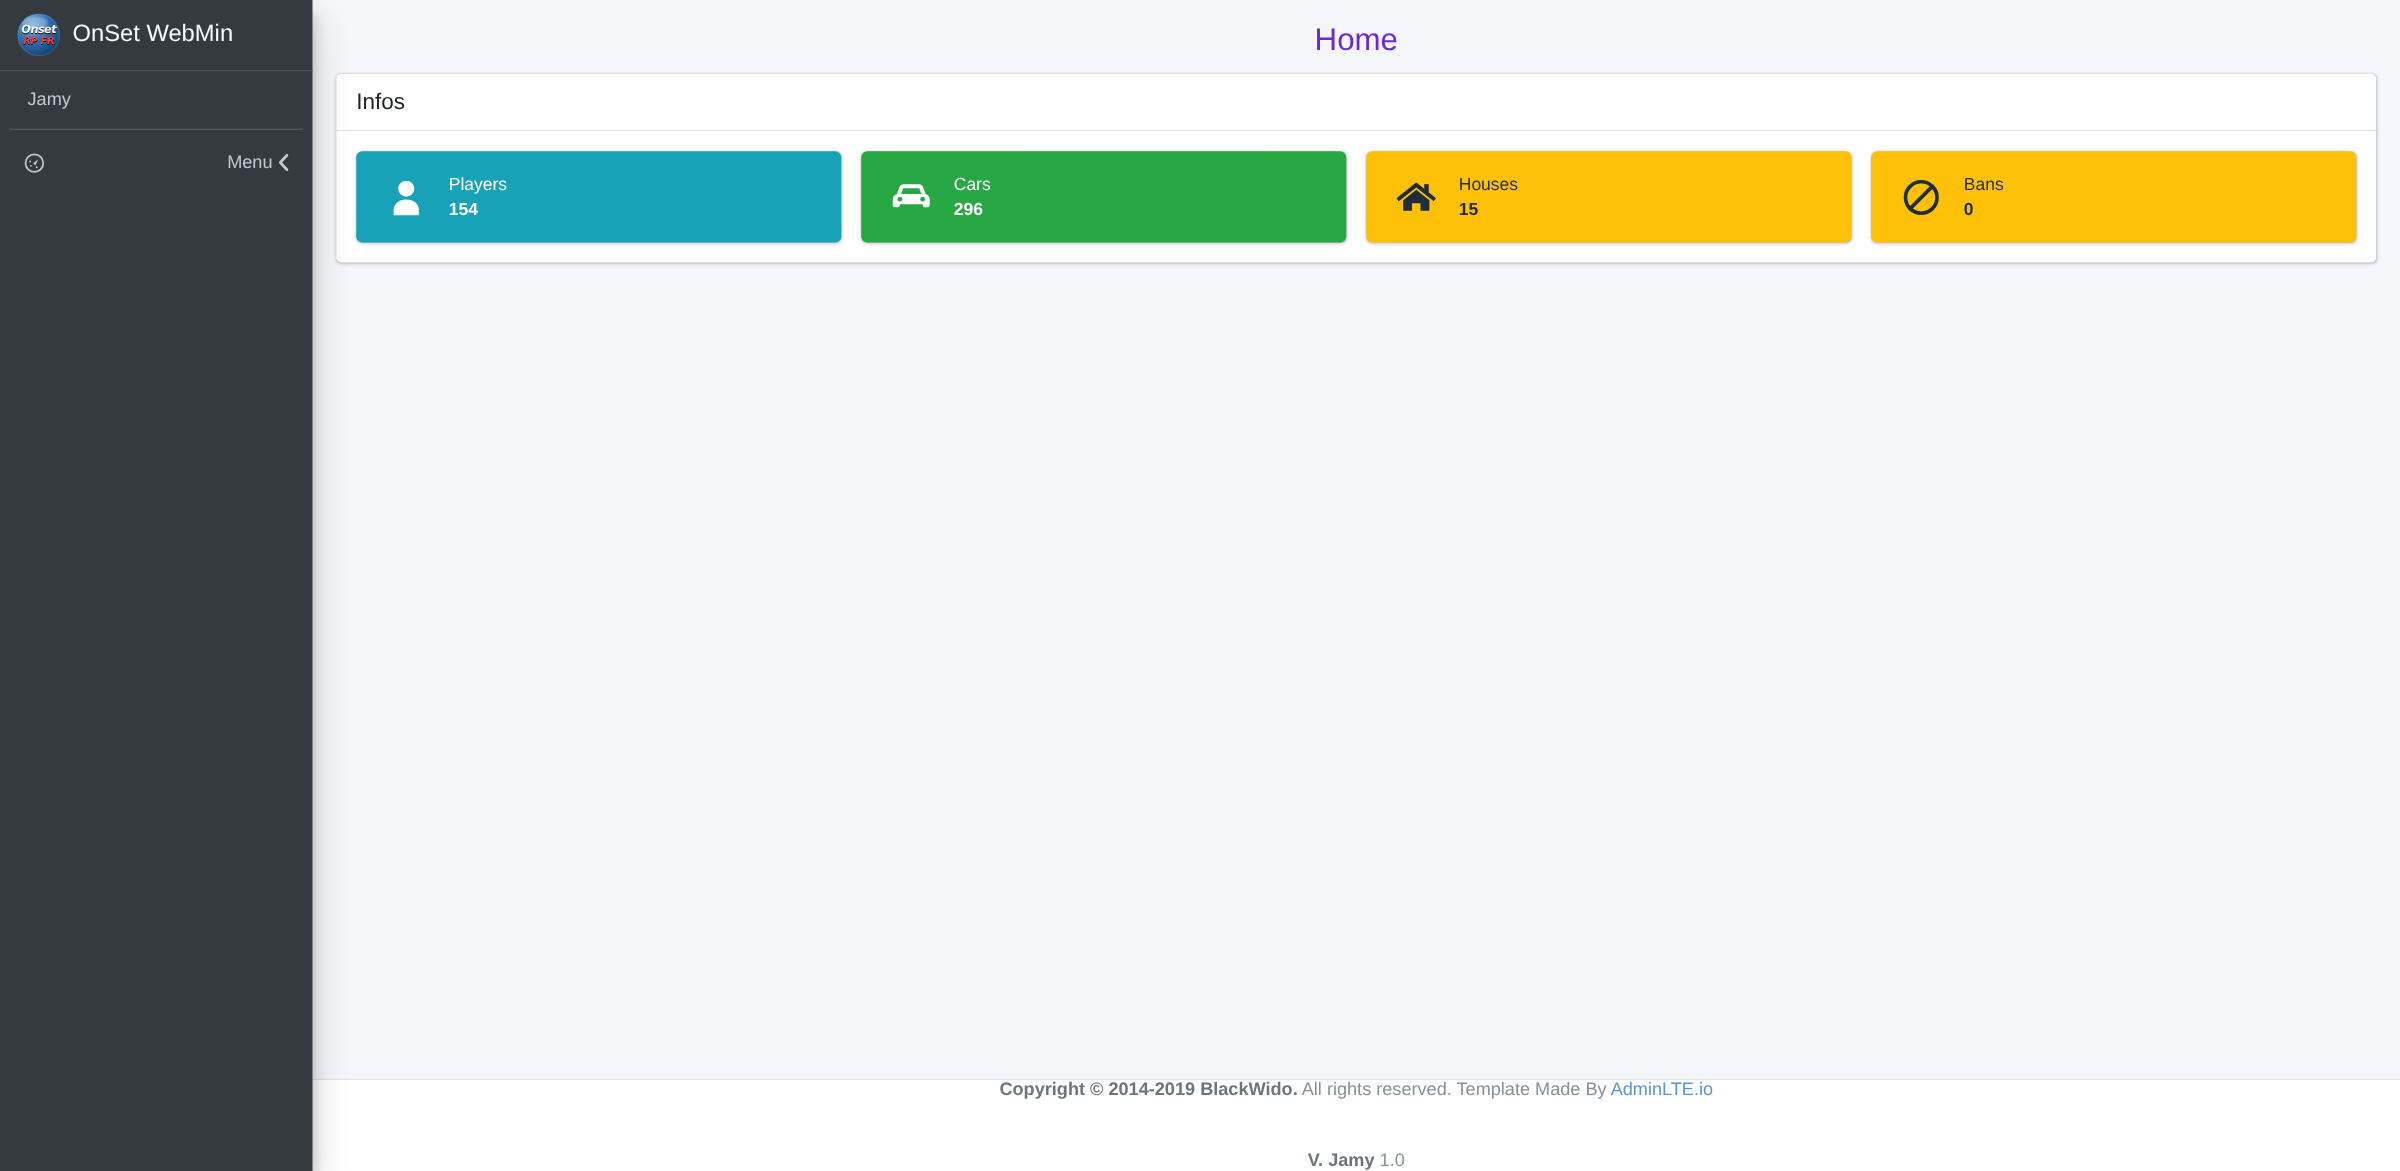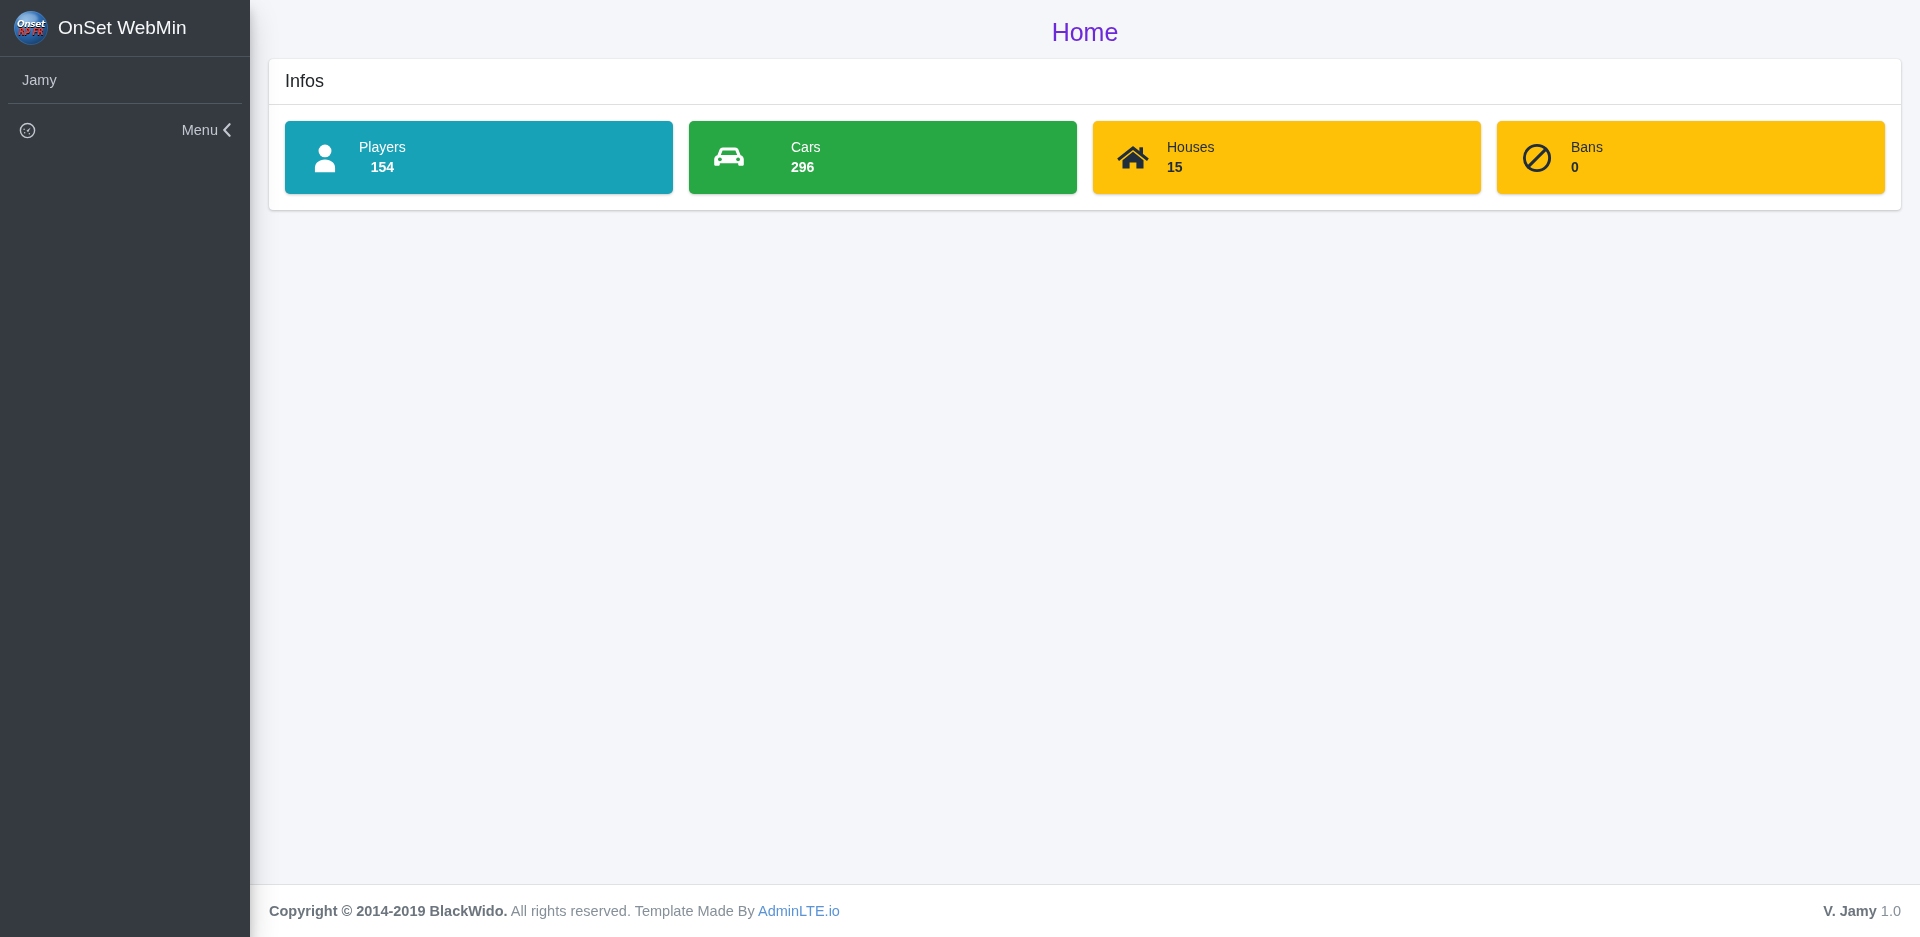--- a/index.html
+++ b/index.html
@@ -216,28 +216,29 @@
   .ib-light { color: #fff; }
   .ib-light .info-box-icon svg { fill: #fff; }
   .ib-dark { color: #1f2d3d; }
   .ib-dark .info-box-icon svg { fill: #1f2d3d; }
   .ib-dark .info-box-icon .stroked { stroke: #1f2d3d; }
 
   
   #footer {
     position: absolute;
     left: 250px; bottom: 0;
-    width: 1670px; height: 53px;
+    width: 1670px; height: 74px;
     background: #fff;
     border-top: 1px solid #dee2e6;
     display: flex;
     align-items: center;
     padding: 0 19px;
     font-size: 14.5px;
     color: #869099;
+    flex-direction: column;
   }
   #footer .left { flex: 1 1 auto; }
   #footer .right { flex: 0 0 auto; }
   #footer b { color: #6c757d; font-weight: bold; }
   #footer a { color: #5b94d6; text-decoration: none; }
   .ver-strong { font-weight: bold; color: #6c757d; }
 </style>
 </head>
 <body>
 
@@ -288,34 +289,34 @@
 
     <div class="content">
 
       <div class="card">
         <div class="card-header">
           <h3 class="card-title">Infos</h3>
         </div>
         <div class="card-body">
           <div class="info-row">
 
-            <div class="info-box ib-light" style="background:#17a2b8;text-align:center;">
+            <div class="info-box ib-light" style="background:#17a2b8;">
               <span class="info-box-icon">
                 <svg width="26" height="30" viewBox="0 0 24 28" aria-hidden="true">
                   <circle cx="12" cy="7.4" r="6"></circle>
                   <path d="M12 15.4c-5.6 0-9.4 3.4-9.4 7.6v4.2h18.8v-4.2c0-4.2-3.8-7.6-9.4-7.6z"></path>
                 </svg>
               </span>
               <span class="info-box-content">
                 <span class="info-box-text">Players</span>
                 <span class="info-box-number">154</span>
               </span>
             </div>
 
-            <div class="info-box ib-light" style="background:#28a745;gap:28px;">
+            <div class="info-box ib-light" style="background:#28a745;">
               <span class="info-box-icon">
                 <svg width="34" height="26" viewBox="0 0 34 26" aria-hidden="true">
                   <path d="M5.4 10.3 L7.6 4.6 C8.2 3.1 9.3 2.4 10.9 2.4 L23.1 2.4 C24.7 2.4 25.8 3.1 26.4 4.6 L28.6 10.3 C30.6 10.9 31.8 12.4 31.8 14.6 L31.8 19.2 C31.8 20.1 31.1 20.8 30.2 20.8 L27.8 20.8 C26.9 20.8 26.2 20.1 26.2 19.2 L26.2 18.3 L7.8 18.3 L7.8 19.2 C7.8 20.1 7.1 20.8 6.2 20.8 L3.8 20.8 C2.9 20.8 2.2 20.1 2.2 19.2 L2.2 14.6 C2.2 12.4 3.4 10.9 5.4 10.3 Z"></path>
                   <path d="M10.6 5.6 L23.4 5.6 L25.2 10.1 L8.8 10.1 Z" fill="#28a745"></path>
                   <circle cx="7.9" cy="14.3" r="1.9" fill="#28a745"></circle>
                   <circle cx="26.1" cy="14.3" r="1.9" fill="#28a745"></circle>
                 </svg>
               </span>
               <span class="info-box-content">
                 <span class="info-box-text">Cars</span>

